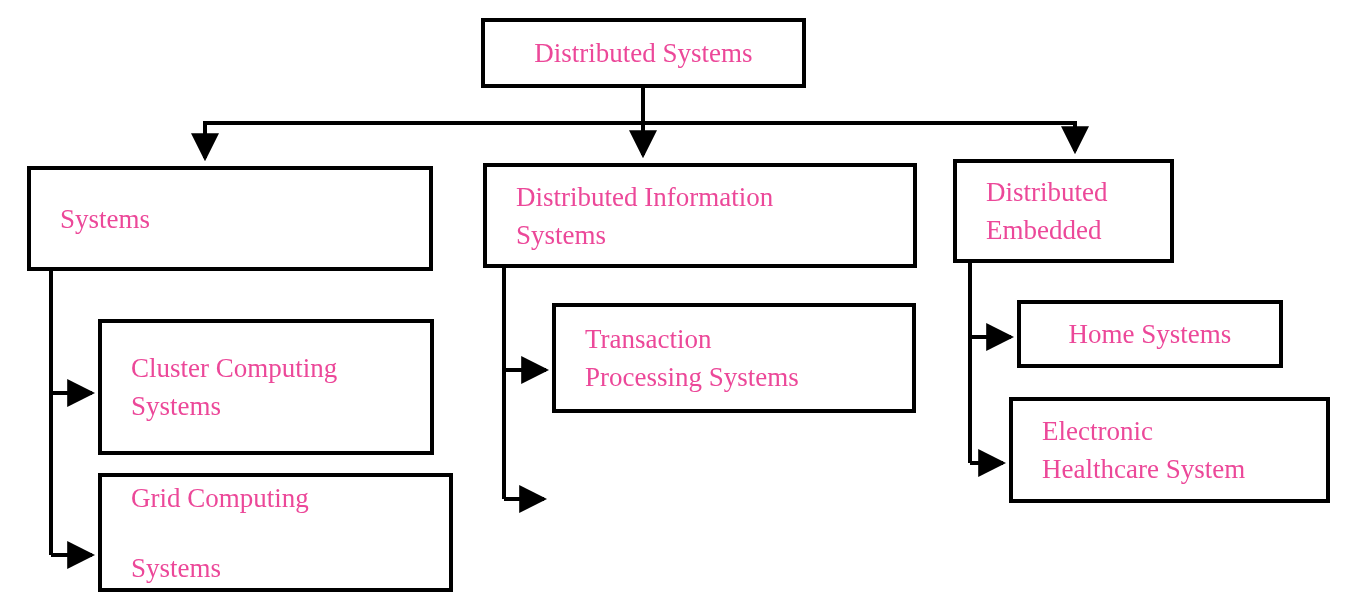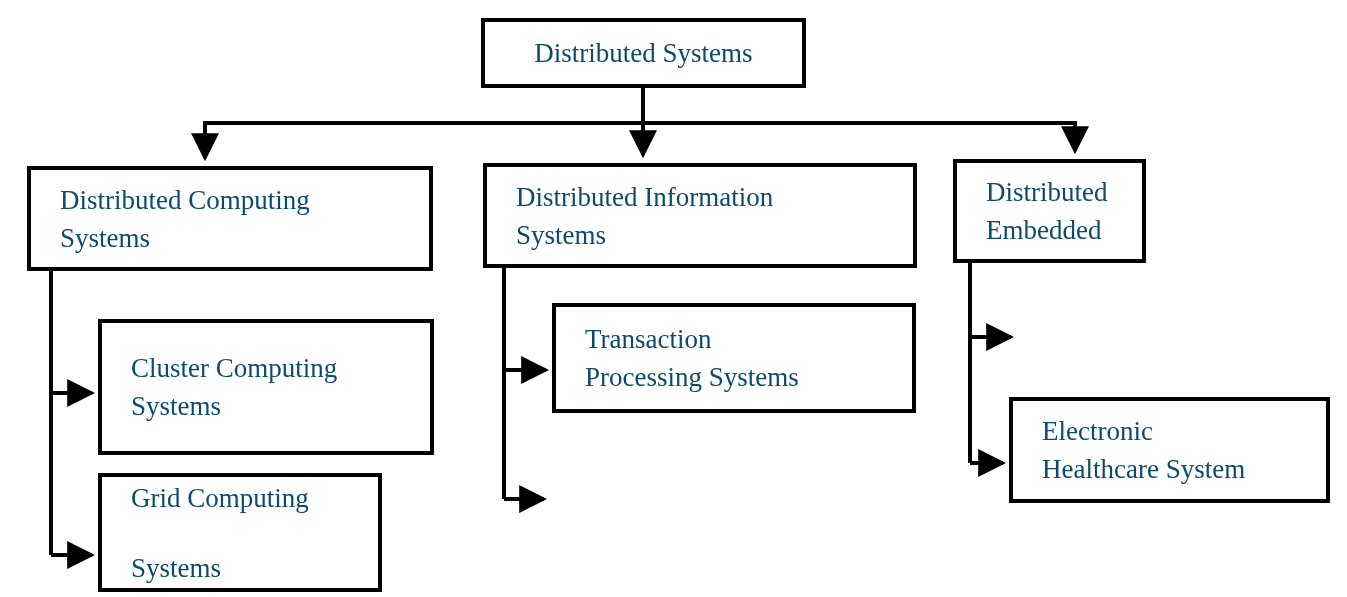--- a/index.html
+++ b/index.html
@@ -25,21 +25,21 @@
     height: 597px;
   }
   .node-box {
     position: absolute;
     box-sizing: border-box;
     border: 4px solid #000000;
     background: #ffffff;
     display: flex;
     flex-direction: column;
     justify-content: center;
-    color: #0c4a6e;
+    color: #ec4899;
     font-size: 27px;
     line-height: 38px;
   }
   .node-box.align-left {
     align-items: flex-start;
     padding-left: 29px;
     padding-right: 10px;
   }
   .node-box.align-center {
     align-items: center;
@@ -82,49 +82,51 @@
     <line x1="970" y1="263" x2="970" y2="463" stroke="#000000" stroke-width="4"></line>
     <line x1="970" y1="337" x2="1011" y2="337" stroke="#000000" stroke-width="4" marker-end="url(#arrowhead)"></line>
     <line x1="970" y1="463" x2="1003" y2="463" stroke="#000000" stroke-width="4" marker-end="url(#arrowhead)"></line>
   </svg>
 
   <div class="node-box align-center" style="left:481px; top:18px; width:325px; height:70px;">
     <span class="node-line">Distributed Systems</span>
   </div>
 
   <div class="node-box align-left" style="left:27px; top:166px; width:406px; height:105px;">
-    <span class="node-line">Distributed Computing</span>
     <span class="node-line">Systems</span>
   </div>
 
   <div class="node-box align-left" style="left:483px; top:163px; width:434px; height:105px;">
     <span class="node-line">Distributed Information</span>
     <span class="node-line">Systems</span>
   </div>
 
-  <div class="node-box align-left" style="left:953px; top:159px; width:193px; height:104px;">
+  <div class="node-box align-left" style="left:953px; top:159px; width:221px; height:104px;">
     <span class="node-line">Distributed</span>
     <span class="node-line">Embedded</span>
   </div>
 
   <div class="node-box align-left" style="left:98px; top:319px; width:336px; height:136px;">
     <span class="node-line">Cluster Computing</span>
     <span class="node-line">Systems</span>
   </div>
 
-  <div class="node-box align-left" style="left:98px; top:473px; width:284px; height:119px;gap:32px;">
+  <div class="node-box align-left" style="left:98px; top:473px; width:355px; height:119px;gap:32px;">
     <span class="node-line">Grid Computing</span>
     <span class="node-line">Systems</span>
   </div>
 
   <div class="node-box align-left" style="left:552px; top:303px; width:364px; height:110px;">
     <span class="node-line">Transaction</span>
     <span class="node-line">Processing Systems</span>
   </div>
 
 
+  <div class="node-box align-center" style="left:1017px; top:300px; width:266px; height:68px;">
+    <span class="node-line">Home Systems</span>
+  </div>
 
   <div class="node-box align-left" style="left:1009px; top:397px; width:321px; height:106px;">
     <span class="node-line">Electronic</span>
     <span class="node-line">Healthcare System</span>
   </div>
 
 </div>
 
 </body></html>

